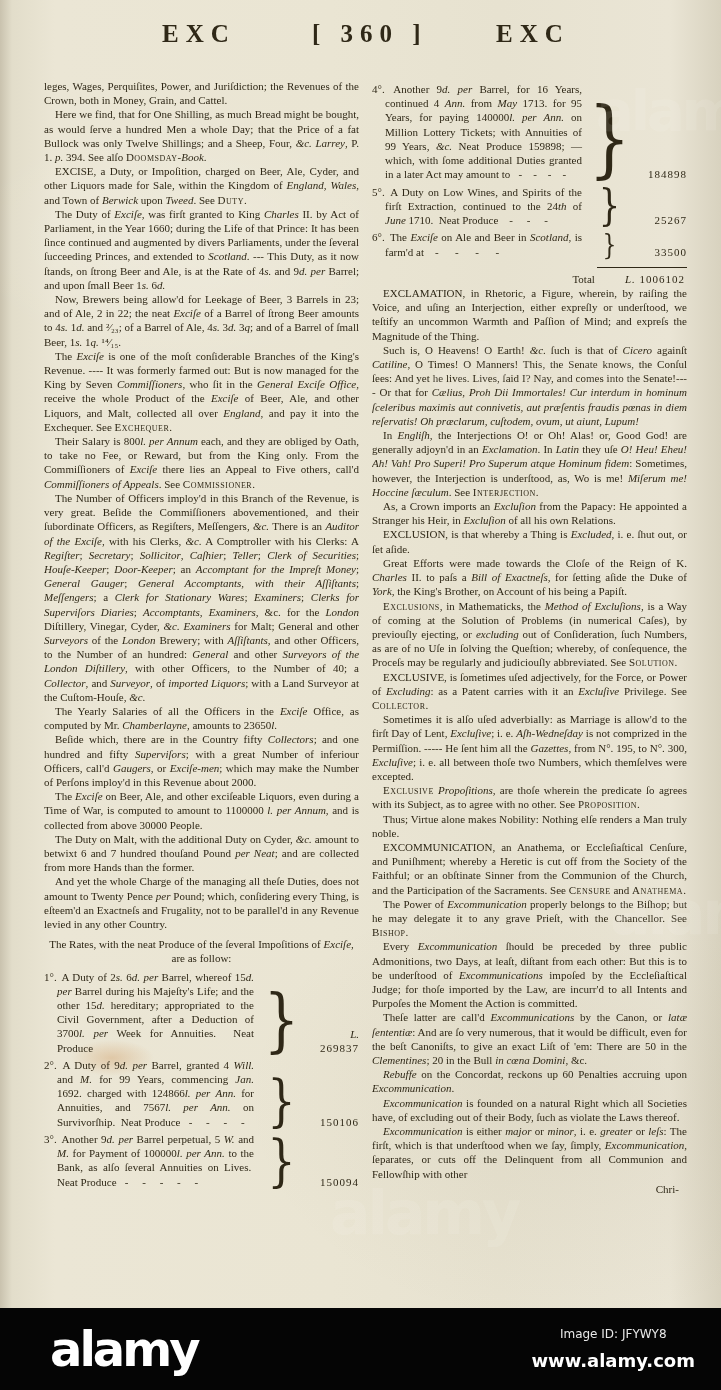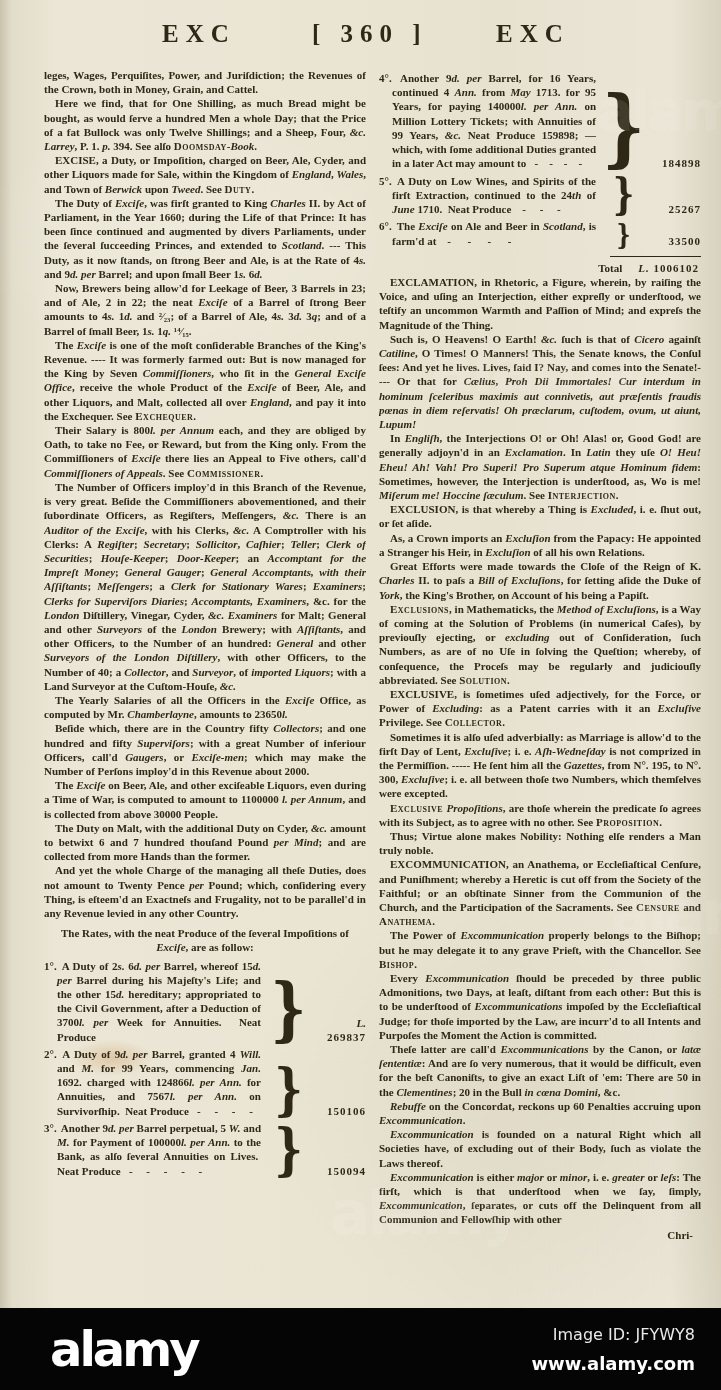--- a/index.html
+++ b/index.html
@@ -3,57 +3,57 @@
 <meta charset="utf-8">
 <style>
   html,body{margin:0;padding:0;background:#111;}
   .stage{position:relative;width:721px;height:1390px;overflow:hidden;
          background:linear-gradient(90deg,#c9c2ae 0px,#e2ddca 12px,#ebe6d5 55px,#eae5d3 330px,#e7e2d0 500px,#eae5d5 670px,#d8d2bf 721px);
          font-family:"Liberation Serif","DejaVu Serif",serif;color:#2f2817;}
   .stage::before{content:"";position:absolute;inset:0;pointer-events:none;
          background:radial-gradient(ellipse 60px 26px at 112px 1058px, rgba(190,110,30,.25), rgba(190,110,30,0) 70%),
                     radial-gradient(ellipse 300px 180px at 180px 240px, rgba(255,255,255,.18), rgba(255,255,255,0) 70%),
                     radial-gradient(ellipse 420px 300px at 560px 1100px, rgba(120,105,70,.07), rgba(120,105,70,0) 75%);}
-  .page{position:absolute;left:0;top:0;right:0;bottom:82px;padding:20px 20px 0 44px;box-sizing:border-box;}
+  .page{position:absolute;left:0;top:0;right:0;bottom:82px;padding:20px 34px 0 44px;box-sizing:border-box;}
   .header{position:relative;height:42px;}
   .header span{position:absolute;top:0;font-size:25px;font-weight:700;letter-spacing:7px;}
   .h-left{left:118px;}
   .h-page{left:268px;font-weight:400;letter-spacing:3px;}
   .h-right{left:452px;}
-  .cols{display:flex;gap:13px;margin-top:6px;font-weight:bold;}
+  .cols{display:flex;gap:13px;margin-top:17px;}
   .col{width:322px;height:1205px;overflow:hidden;font-size:11px;line-height:14.2px;text-align:justify;}
   .col p{margin:0;}
   .ind{text-indent:11px;}
   .gap{margin-top:5px;}
   .sc{font-variant:small-caps;letter-spacing:.5px;}
   .rates-intro{text-align:center;margin:6px 4px 4px 4px !important;}
   .rate{display:flex;align-items:flex-end;margin-top:3px;gap:20px;}
   .rate-text{flex:1;padding-left:13px;text-indent:-13px;}
   .rnum{padding-right:2px;}
   .rate-brace{width:15px;text-align:center;font-family:"DejaVu Serif",serif;transform:scaleX(.8);
               display:flex;align-items:center;justify-content:center;overflow:visible;}
   .rate-amt{width:50px;display:flex;flex-direction:column;}
   .rate-amt .cur{height:14px;text-align:right;font-style:italic;}
   .rate-amt .num{flex:1;display:flex;align-items:center;justify-content:flex-end;letter-spacing:1px;}
-  .total{display:flex;justify-content:flex-end;align-items:baseline;gap:16px;margin-top:8px !important;padding-right:2px;}
+  .total{display:flex;justify-content:flex-end;align-items:baseline;gap:30px;margin-top:8px !important;padding-right:2px;}
   .total-amt{position:relative;padding-top:5px;letter-spacing:1px;}
   .total-amt .rule{position:absolute;top:0;left:-28px;right:-2px;border-top:1.6px solid #2f2817;}
   .catchword{text-align:right;padding-right:8px;margin-top:1px !important;}
   .wm{position:absolute;color:#fff;opacity:.09;font-family:"DejaVu Sans",sans-serif;font-weight:bold;
       letter-spacing:-3px;pointer-events:none;}
   .wm1{left:596px;top:78px;font-size:56px;}
   .wm2{left:430px;top:330px;font-size:66px;}
   .wm3{left:610px;top:878px;font-size:60px;}
   .wm4{left:330px;top:1178px;font-size:60px;}
   .footer{position:absolute;left:0;bottom:0;width:721px;height:82px;background:#050505;
           display:flex;align-items:center;justify-content:space-between;
           padding:0 26px 0 50px;box-sizing:border-box;font-family:"DejaVu Sans",sans-serif;}
   .logo{color:#fff;font-weight:bold;font-size:48px;letter-spacing:-3px;line-height:1;}
   .meta{text-align:right;color:#fff;}
-  .meta .id{font-size:16px;color:#e9e9e9;margin-bottom:5px;}
+  .meta .id{font-size:12px;color:#e9e9e9;margin-bottom:5px;text-align:center;}
   .meta .url{font-size:18px;font-weight:bold;margin-top:9px;}
 </style>
 </head>
 <body>
 
 <div class="stage">
   <div class="page">
     <div class="header">
       <span class="h-left">EXC</span>
       <span class="h-page">[ 360 ]</span>
@@ -65,21 +65,21 @@
           <p class="ind">Here we find, that for One Shilling, as much Bread might be bought, as would ſerve a hundred Men a whole Day; that the Price of a fat Bullock was only Twelve Shillings; and a Sheep, Four, <i>&amp;c.</i> <i>Larrey</i>, P. 1. <i>p.</i> 394. See alſo <span class="sc">Doomsday</span>-<i>Book</i>.</p>
           <p class="ind gap">EXCISE, a Duty, or Impoſition, charged on Beer, Ale, Cyder, and other Liquors made for Sale, within the Kingdom of <i>England</i>, <i>Wales</i>, and Town of <i>Berwick</i> upon <i>Tweed</i>. See <span class="sc">Duty</span>.</p>
           <p class="ind">The Duty of <i>Exciſe</i>, was firſt granted to King <i>Charles</i> II. by Act of Parliament, in the Year 1660; during the Life of that Prince: It has been ſince continued and augmented by divers Parliaments, under the ſeveral ſucceeding Princes, and extended to <i>Scotland</i>. --- This Duty, as it now ſtands, on ſtrong Beer and Ale, is at the Rate of 4<i>s.</i> and 9<i>d.</i> <i>per</i> Barrel; and upon ſmall Beer 1<i>s.</i> 6<i>d.</i></p>
           <p class="ind">Now, Brewers being allow'd for Leekage of Beer, 3 Barrels in 23; and of Ale, 2 in 22; the neat <i>Exciſe</i> of a Barrel of ſtrong Beer amounts to 4<i>s.</i> 1<i>d.</i> and ²⁄₂₃; of a Barrel of Ale, 4<i>s.</i> 3<i>d.</i> 3<i>q</i>; and of a Barrel of ſmall Beer, 1<i>s.</i> 1<i>q.</i> ¹⁴⁄₁₅.</p>
           <p class="ind">The <i>Exciſe</i> is one of the moſt conſiderable Branches of the King's Revenue. ---- It was formerly farmed out: But is now managed for the King by Seven <i>Commiſſioners</i>, who ſit in the <i>General Exciſe Office</i>, receive the whole Product of the <i>Exciſe</i> of Beer, Ale, and other Liquors, and Malt, collected all over <i>England</i>, and pay it into the Exchequer. See <span class="sc">Exchequer</span>.</p>
           <p class="ind">Their Salary is 800<i>l. per Annum</i> each, and they are obliged by Oath, to take no Fee, or Reward, but from the King only. From the Commiſſioners of <i>Exciſe</i> there lies an Appeal to Five others, call'd <i>Commiſſioners of Appeals</i>. See <span class="sc">Commissioner</span>.</p>
           <p class="ind">The Number of Officers imploy'd in this Branch of the Revenue, is very great. Beſide the Commiſſioners abovementioned, and their ſubordinate Officers, as Regiſters, Meſſengers, <i>&amp;c.</i> There is an <i>Auditor of the Exciſe</i>, with his Clerks, <i>&amp;c.</i> A Comptroller with his Clerks: A <i>Regiſter</i>; <i>Secretary</i>; <i>Sollicitor</i>, <i>Caſhier</i>; <i>Teller</i>; <i>Clerk of Securities</i>; <i>Houſe-Keeper</i>; <i>Door-Keeper</i>; an <i>Accomptant for the Impreſt Money</i>; <i>General Gauger</i>; <i>General Accomptants, with their Aſſiſtants</i>; <i>Meſſengers</i>; a <i>Clerk for Stationary Wares</i>; <i>Examiners</i>; <i>Clerks for Superviſors Diaries</i>; <i>Accomptants, Examiners</i>, &amp;c. for the <i>London</i> Diſtillery, Vinegar, Cyder, <i>&amp;c.</i> <i>Examiners</i> for Malt; General and other <i>Surveyors</i> of the <i>London</i> Brewery; with <i>Aſſiſtants</i>, and other Officers, to the Number of an hundred: <i>General</i> and other <i>Surveyors of the London Diſtillery</i>, with other Officers, to the Number of 40; a <i>Collector</i>, and <i>Surveyor</i>, of <i>imported Liquors</i>; with a Land Surveyor at the Cuſtom-Houſe, <i>&amp;c.</i></p>
           <p class="ind">The Yearly Salaries of all the Officers in the <i>Exciſe</i> Office, as computed by Mr. <i>Chamberlayne</i>, amounts to 23650<i>l.</i></p>
           <p class="ind">Beſide which, there are in the Country fifty <i>Collectors</i>; and one hundred and fifty <i>Superviſors</i>; with a great Number of inferiour Officers, call'd <i>Gaugers</i>, or <i>Exciſe-men</i>; which may make the Number of Perſons imploy'd in this Revenue about 2000.</p>
           <p class="ind">The <i>Exciſe</i> on Beer, Ale, and other exciſeable Liquors, even during a Time of War, is computed to amount to 1100000 <i>l. per Annum</i>, and is collected from above 30000 People.</p>
-          <p class="ind">The Duty on Malt, with the additional Duty on Cyder, <i>&amp;c.</i> amount to betwixt 6 and 7 hundred thouſand Pound <i>per Mind</i>; and are collected from more Hands than the former.</p>
+          <p class="ind">The Duty on Malt, with the additional Duty on Cyder, <i>&amp;c.</i> amount to betwixt 6 and 7 hundred thouſand Pound <i>per Neat</i>; and are collected from more Hands than the former.</p>
           <p class="ind">And yet the whole Charge of the managing all theſe Duties, does not amount to Twenty Pence <i>per</i> Pound; which, conſidering every Thing, is eſteem'd an Exactneſs and Frugality, not to be parallel'd in any Revenue levied in any other Country.</p>
           <p class="rates-intro">The Rates, with the neat Produce of the ſeveral Impoſitions of <i>Exciſe</i>, are as follow:</p>
           <div class="rate">
             <div class="rate-text"><span class="rnum">1°.</span> A Duty of 2<i>s.</i> 6<i>d.</i> <i>per</i> Barrel, whereof 15<i>d.</i> <i>per</i> Barrel during his Majeſty's Life; and the other 15<i>d.</i> hereditary; appropriated to the Civil Government, after a Deduction of 3700<i>l.</i> <i>per</i> Week for Annuities.&nbsp; Neat Produce</div>
             <div class="rate-brace" style="font-size: 69.58px; line-height: 71px;">}</div>
             <div class="rate-amt">
               <div class="cur">L.</div>
               <div class="num">269837</div>
             </div>
           </div>
@@ -120,23 +120,23 @@
               <div class="num">33500</div>
             </div>
           </div>
           <p class="total">
             <span class="total-label">Total</span>
             <span class="total-amt"><span class="rule"></span><span><i>L.</i> 1006102</span></span>
           </p>
           <p class="ind gap">EXCLAMATION, in Rhetoric, a Figure, wherein, by raiſing the Voice, and uſing an Interjection, either expreſly or underſtood, we teſtify an uncommon Warmth and Paſſion of Mind; and expreſs the Magnitude of the Thing.</p>
           <p class="ind">Such is, O Heavens! O Earth! <i>&amp;c.</i> ſuch is that of <i>Cicero</i> againſt <i>Catiline</i>, O Times! O Manners! This, the Senate knows, the Conſul ſees: And yet he lives. Lives, ſaid I? Nay, and comes into the Senate!---- Or that for <i>Cælius</i>, <i>Proh Dii Immortales! Cur interdum in hominum ſceleribus maximis aut connivetis, aut præſentis fraudis pœnas in diem reſervatis! Oh præclarum, cuſtodem, ovum, ut aiunt, Lupum!</i></p>
           <p class="ind">In <i>Engliſh</i>, the Interjections O! or Oh! Alas! or, Good God! are generally adjoyn'd in an <i>Exclamation</i>. In <i>Latin</i> they uſe <i>O! Heu! Eheu! Ah! Vah! Pro Superi! Pro Superum atque Hominum fidem</i>: Sometimes, however, the Interjection is underſtood, as, Wo is me! <i>Miſerum me! Hoccine ſæculum</i>. See <span class="sc">Interjection</span>.</p>
+          <p class="ind">As, a Crown imports an <i>Excluſion</i> from the Papacy: He appointed a Stranger his Heir, in <i>Excluſion</i> of all his own Relations.</p>
           <p class="ind gap">EXCLUSION, is that whereby a Thing is <i>Excluded</i>, i. e. ſhut out, or ſet aſide.</p>
-          <p class="ind">As, a Crown imports an <i>Excluſion</i> from the Papacy: He appointed a Stranger his Heir, in <i>Excluſion</i> of all his own Relations.</p>
-          <p class="ind">Great Efforts were made towards the Cloſe of the Reign of K. <i>Charles</i> II. to paſs a <i>Bill of Excluſions</i>, for ſetting aſide the Duke of <i>York</i>, the King's Brother, on Account of his being a Papiſt.</p>
+          <p class="ind">Great Efforts were made towards the Cloſe of the Reign of K. <i>Charles</i> II. to paſs a <i>Bill of Exactneſs</i>, for ſetting aſide the Duke of <i>York</i>, the King's Brother, on Account of his being a Papiſt.</p>
           <p class="ind"><span class="sc">Exclusions</span>, in Mathematicks, the <i>Method of Excluſions</i>, is a Way of coming at the Solution of Problems (in numerical Caſes), by previouſly ejecting, or <i>excluding</i> out of Conſideration, ſuch Numbers, as are of no Uſe in ſolving the Queſtion; whereby, of conſequence, the Proceſs may be regularly and judiciouſly abbreviated. See <span class="sc">Solution</span>.</p>
           <p class="ind gap">EXCLUSIVE, is ſometimes uſed adjectively, for the Force, or Power of <i>Excluding</i>: as a Patent carries with it an <i>Excluſive</i> Privilege. See <span class="sc">Collector</span>.</p>
           <p class="ind">Sometimes it is alſo uſed adverbially: as Marriage is allow'd to the firſt Day of Lent, <i>Excluſive</i>; i. e. <i>Aſh-Wedneſday</i> is not comprized in the Permiſſion. ----- He ſent him all the <i>Gazettes</i>, from N°. 195, to N°. 300, <i>Excluſive</i>; i. e. all between thoſe two Numbers, which themſelves were excepted.</p>
           <p class="ind"><span class="sc">Exclusive</span> <i>Propoſitions</i>, are thoſe wherein the predicate ſo agrees with its Subject, as to agree with no other. See <span class="sc">Proposition</span>.</p>
           <p class="ind">Thus; Virtue alone makes Nobility: Nothing elſe renders a Man truly noble.</p>
           <p class="ind gap">EXCOMMUNICATION, an Anathema, or Eccleſiaſtical Cenſure, and Puniſhment; whereby a Heretic is cut off from the Society of the Faithful; or an obſtinate Sinner from the Communion of the Church, and the Participation of the Sacraments. See <span class="sc">Censure</span> and <span class="sc">Anathema</span>.</p>
           <p class="ind">The Power of <i>Excommunication</i> properly belongs to the Biſhop; but he may delegate it to any grave Prieſt, with the Chancellor. See <span class="sc">Bishop</span>.</p>
           <p class="ind">Every <i>Excommunication</i> ſhould be preceded by three public Admonitions, two Days, at leaſt, diſtant from each other: But this is to be underſtood of <i>Excommunications</i> impoſed by the Eccleſiaſtical Judge; for thoſe imported by the Law, are incurr'd to all Intents and Purpoſes the Moment the Action is committed.</p>
           <p class="ind">Theſe latter are call'd <i>Excommunications</i> by the Canon, or <i>latæ ſententiæ</i>: And are ſo very numerous, that it would be difficult, even for the beſt Canoniſts, to give an exact Liſt of 'em: There are 50 in the <i>Clementines</i>; 20 in the Bull <i>in cœna Domini</i>, &amp;c.</p>
           <p class="ind"><i>Rebuffe</i> on the Concordat, reckons up 60 Penalties accruing upon <i>Excommunication</i>.</p>

